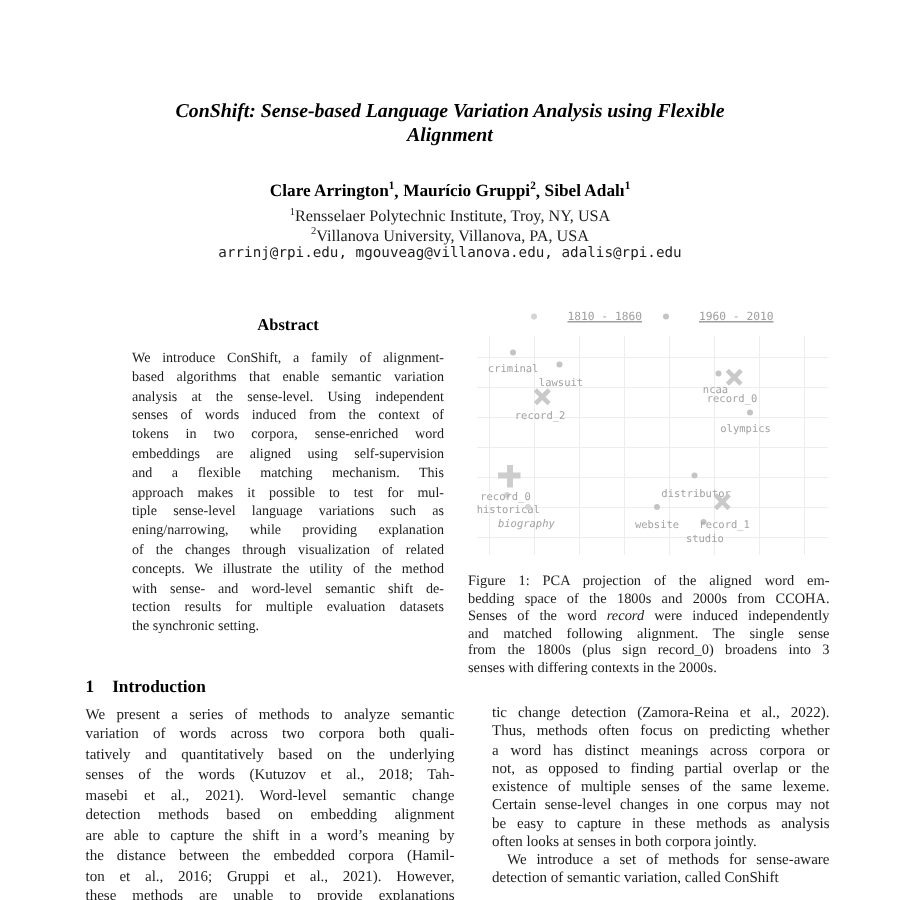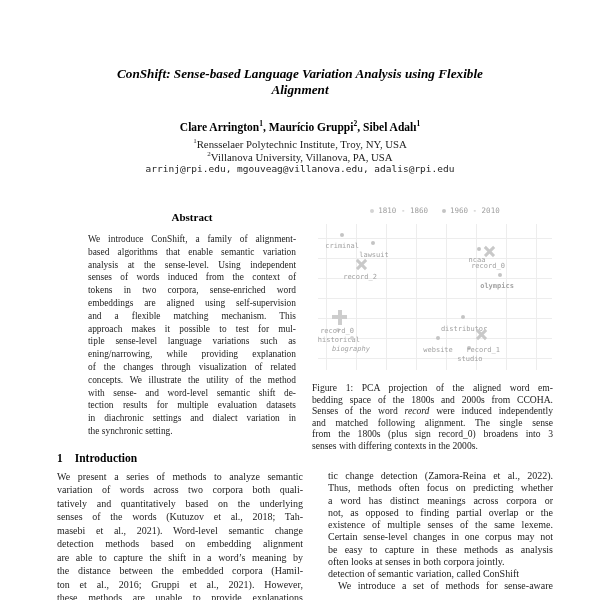--- a/index.html
+++ b/index.html
@@ -51,21 +51,21 @@
   
   .tline { text-align:justify; text-align-last:justify; white-space:normal; }
   .tline.end { text-align-last:left; }
   .tline.indent { text-indent:10px; }
   
   .plot-legend {
     left:318px; top:206px; width:234px; display:flex; justify-content:center;
     align-items:center; gap:14px;
     font-family:"DejaVu Sans Mono", monospace; font-size:7.5px; color:#9e9e9e;
   }
-  .legend-item { display:flex; align-items:center; gap:4px; }
+  .legend-item { display:flex; align-items:center; gap:20px;text-decoration:underline; }
   .legend-dot { width:4px; height:4px; border-radius:50%; background:#cccccc; }
   .pca-plot {
     left:318px; top:224px; width:234px; height:146px;
     background-image:
       linear-gradient(to right, #ededed 1px, transparent 1px),
       linear-gradient(to bottom, #ededed 1px, transparent 1px);
     background-size:30px 100%, 100% 20px;
     background-position:8px 0, 0 14px;
   }
   .dot { position:absolute; width:4px; height:4px; border-radius:50%; background:#cccccc; }
@@ -120,21 +120,20 @@
     <div class="tline">tokens in two corpora, sense-enriched word</div>
     <div class="tline">embeddings are aligned using self-supervision</div>
     <div class="tline">and a flexible matching mechanism. This</div>
     <div class="tline">approach makes it possible to test for mul-</div>
     <div class="tline">tiple sense-level language variations such as</div>
     <div class="tline">ening/narrowing, while providing explanation</div>
     <div class="tline">of the changes through visualization of related</div>
     <div class="tline">concepts. We illustrate the utility of the method</div>
     <div class="tline">with sense- and word-level semantic shift de-</div>
     <div class="tline">tection results for multiple evaluation datasets</div>
-    <div class="tline">in diachronic settings and dialect variation in</div>
     <div class="tline end">the synchronic setting.</div>
   </div>
 
 <div class="abs section-heading">
   <span class="section-number">1</span><span>Introduction</span>
 </div>
 <div class="abs intro-text">
     <div class="tline">We present a series of methods to analyze semantic</div>
     <div class="tline">variation of words across two corpora both quali-</div>
     <div class="tline">tatively and quantitatively based on the underlying</div>
@@ -158,21 +157,21 @@
   </span>
 </div>
 <div class="abs pca-plot">
     <div class="dot" style="left: 22.102px; top: 8.95px; background: rgb(196, 196, 196);"></div>
     <div class="plabel" style="left: 24.102px; top: 17.95px;">criminal</div>
     <div class="dot" style="left: 52.99px; top: 16.98px; background: rgb(196, 196, 196);"></div>
     <div class="plabel" style="left: 55.99px; top: 26.98px;">lawsuit</div>
     <div class="dot" style="left: 158.992px; top: 22.966px; background: rgb(196, 196, 196);"></div>
     <div class="plabel" style="left: 158.992px; top: 31.966px;">ncaa</div>
     <div class="dot" style="left: 180.052px; top: 48.954px; background: rgb(196, 196, 196);"></div>
-    <div class="plabel" style="left: 179.052px; top: 57.954px; font-weight: bold;">olympics</div>
+    <div class="plabel" style="left: 179.052px; top: 57.954px;">olympics</div>
     <div class="dot" style="left: 143.08px; top: 91.002px; background: rgb(196, 196, 196);"></div>
     <div class="plabel" style="left: 146.08px; top: 101.002px;">distributor</div>
     <div class="dot" style="left: 118.042px; top: 112.026px; background: rgb(196, 196, 196);"></div>
     <div class="plabel" style="left: 120.042px; top: 122.026px;">website</div>
     <div class="dot" style="left: 148.93px; top: 121.954px; background: rgb(196, 196, 196);"></div>
     <div class="plabel" style="left: 151.93px; top: 130.954px;">studio</div>
     <div class="dot" style="left: 17.89px; top: 103.996px; background: rgb(212, 212, 212);"></div>
     <div class="plabel" style="left: 20.89px; top: 111.996px;">historical</div>
     <div class="dot" style="left: 31.93px; top: 112.026px; background: rgb(212, 212, 212);"></div>
     <div class="plabel" style="left: 32.93px; top: 121.026px; font-style: italic;">biography</div>
@@ -197,15 +196,15 @@
 
 <div class="abs right-text">
     <div class="tline">tic change detection (Zamora-Reina et al., 2022).</div>
     <div class="tline">Thus, methods often focus on predicting whether</div>
     <div class="tline">a word has distinct meanings across corpora or</div>
     <div class="tline">not, as opposed to finding partial overlap or the</div>
     <div class="tline">existence of multiple senses of the same lexeme.</div>
     <div class="tline">Certain sense-level changes in one corpus may not</div>
     <div class="tline">be easy to capture in these methods as analysis</div>
     <div class="tline end">often looks at senses in both corpora jointly.</div>
+    <div class="tline indent">We introduce a set of methods for sense-aware</div>
     <div class="tline end">detection of semantic variation, called ConShift</div>
-    <div class="tline indent">We introduce a set of methods for sense-aware</div>
   </div>
 
 </body></html>

